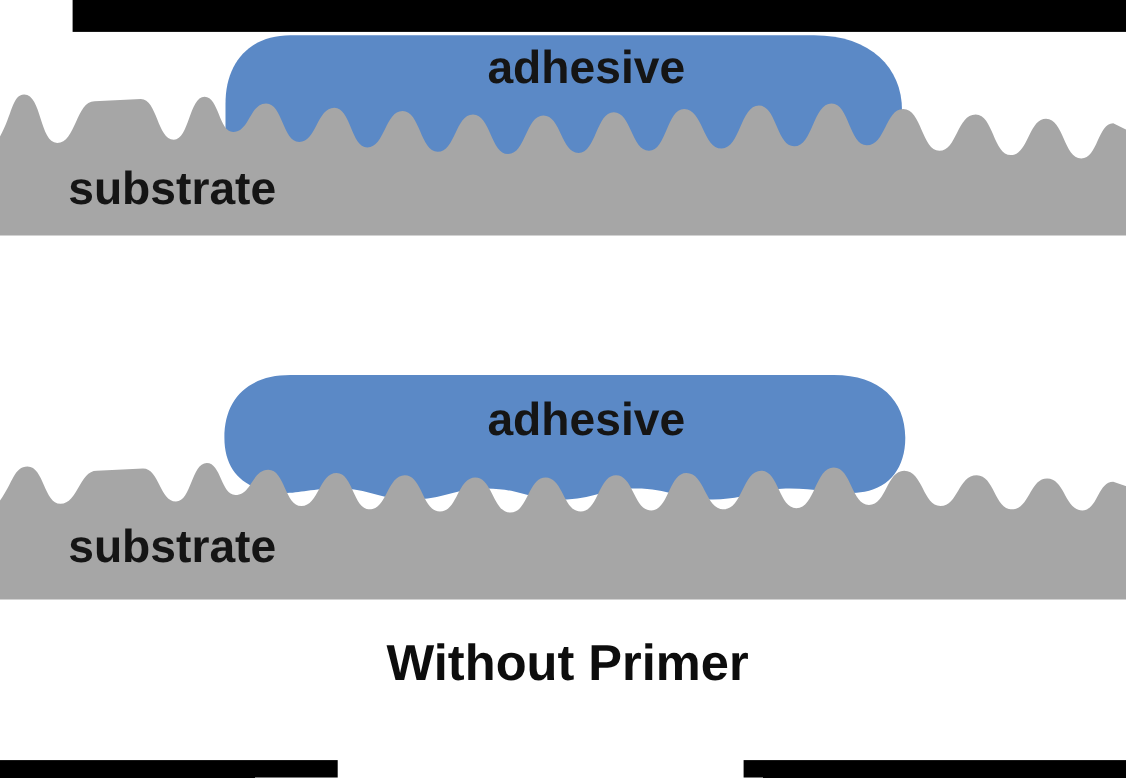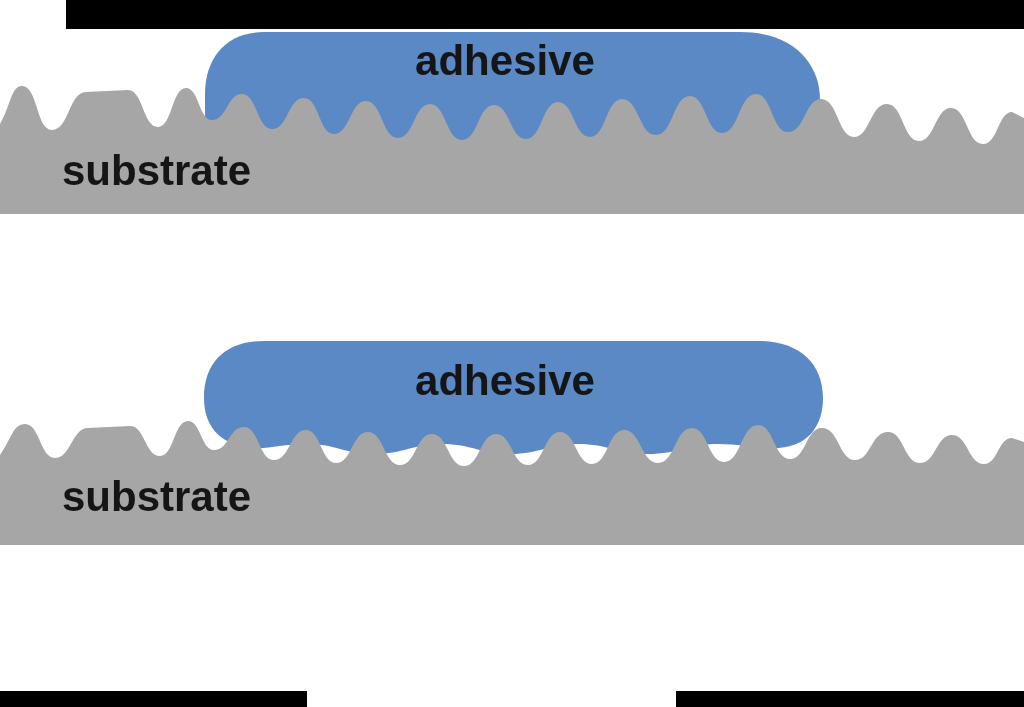--- a/index.html
+++ b/index.html
@@ -13,21 +13,21 @@
   }
   #scene-svg { position: absolute; left: 0; top: 0; }
   .diagram-label {
     position: absolute;
     color: #151515;
     font-weight: 700;
     font-size: 42px;
     line-height: 1;
     white-space: nowrap;
   }
-  .adhesive-label { transform: translateX(-50%); }
+  .adhesive-label { transform: translateX(-50%); margin-left: 28px; }
   .panel-caption {
     position: absolute;
     left: 8px;
     width: 1016px;
     text-align: center;
     color: #0d0d0d;
     font-weight: 600;
     font-size: 46px;
     line-height: 1.05;
     white-space: nowrap;
@@ -104,14 +104,15 @@
 
     <rect x="0" y="691" width="307" height="16" fill="#000000"></rect>
     <rect x="676" y="691" width="348" height="16" fill="#000000"></rect>
   </svg>
 
   <div class="diagram-label adhesive-label" style="left:505px; top:40px;">adhesive</div>
   <div class="diagram-label" style="left:62px; top:150px;">substrate</div>
 
   <div class="diagram-label adhesive-label" style="left:505px; top:360px;">adhesive</div>
   <div class="diagram-label" style="left:62px; top:476px;">substrate</div>
+  <div class="panel-caption" style="top:578px;">Without Primer</div>
 
 </div>
 
 </body></html>

